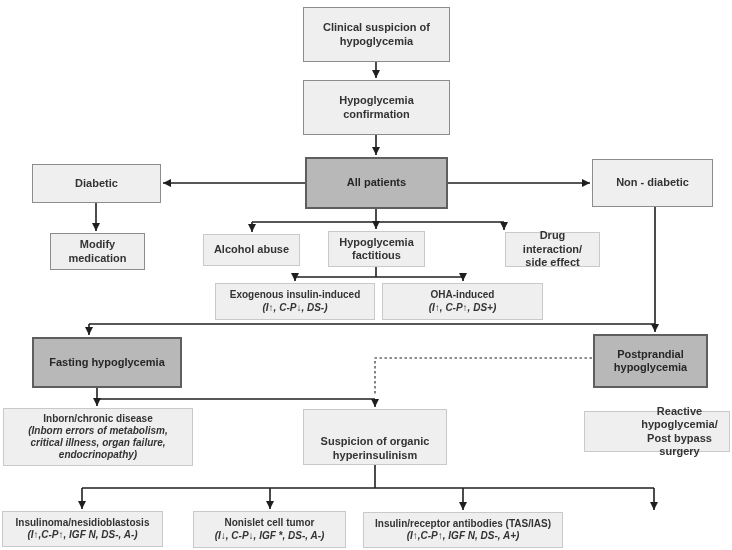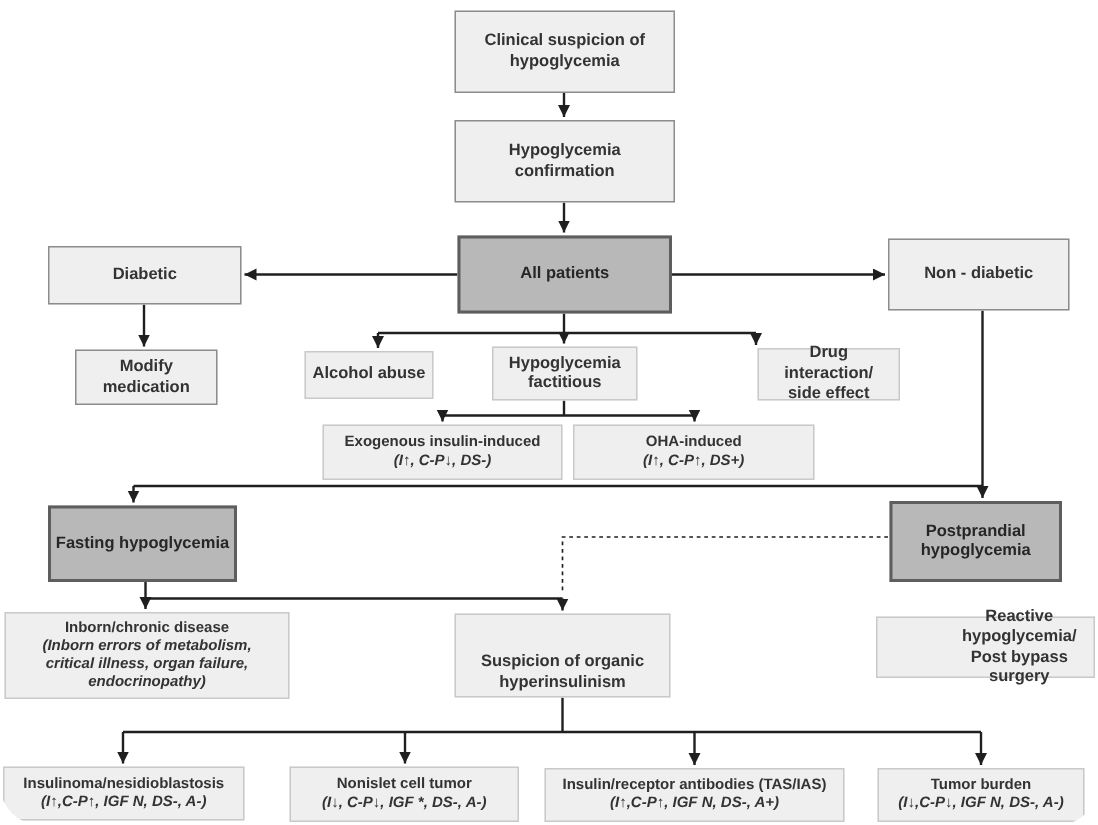--- a/index.html
+++ b/index.html
@@ -2,21 +2,20 @@
 <html style="--box-light: #efefef; --box-dark: #b8b8b8; --border-strong: #8c8c8c; --border-faint: #c9c9c9; --border-dark: #5e5e5e; --line: #1f1f1f; --text: #333333;"><head>
 <meta charset="utf-8">
 <style>
   html,body{margin:0;padding:0;background:#ffffff;}
   #canvas{
     position:relative;
     width:732px;height:550px;
     background:#ffffff;
     font-family:"Liberation Sans", sans-serif;
     overflow:hidden;
-    border-radius:27px;
   }
   #wires{position:absolute;left:0;top:0;width:732px;height:550px;}
   .node{
     position:absolute;
     box-sizing:border-box;
     display:flex;flex-direction:column;
     align-items:center;justify-content:center;
     text-align:center;
     background:var(--box-light,#efefef);
     border:1px solid var(--border-strong,#8c8c8c);
@@ -106,21 +105,21 @@
 
   <div class="node" style="left:592px;top:159px;width:121px;height:48px;">
     <span class="lbl">Non - diabetic</span>
   </div>
 
   <div class="node" style="left:50px;top:233px;width:95px;height:37px;">
     <span class="lbl">Modify
 medication</span>
   </div>
 
-  <div class="node faint" style="left:203px;top:234px;width:86px;height:32px;">
+  <div class="node faint" style="left:203px;top:234px;width:97px;height:32px;">
     <span class="lbl">Alcohol abuse</span>
   </div>
 
   <div class="node faint" style="left:328px;top:231px;width:97px;height:36px;">
     <span class="lbl">Hypoglycemia
 factitious</span>
   </div>
 
   <div class="node faint" style="left:457px;top:232px;width:95px;height:35px;margin-left:48px;">
     <span class="lbl">Drug interaction/
@@ -130,21 +129,21 @@
   <div class="node faint small" style="left:215px;top:283px;width:160px;height:37px;">
     <span class="lbl">Exogenous insulin-induced</span>
     <span class="sub">(I↑, C-P↓, DS-)</span>
   </div>
 
   <div class="node faint small" style="left:382px;top:283px;width:161px;height:37px;">
     <span class="lbl">OHA-induced</span>
     <span class="sub">(I↑, C-P↑, DS+)</span>
   </div>
 
-  <div class="node dark" style="left:32px;top:337px;width:126px;height:51px;justify-content:center;">
+  <div class="node dark" style="left:32px;top:337px;width:150px;height:51px;justify-content:center;">
     <span class="lbl">Fasting hypoglycemia</span>
   </div>
 
   <div class="node dark" style="left:593px;top:334px;width:115px;height:54px;">
     <span class="lbl">Postprandial
 hypoglycemia</span>
   </div>
 
   <div class="node faint small" style="left:3px;top:408px;width:190px;height:58px;">
     <span class="lbl">Inborn/chronic disease</span>
@@ -171,18 +170,14 @@
   <div class="node faint small" style="left:193px;top:511px;width:153px;height:37px;">
     <span class="lbl">Nonislet cell tumor</span>
     <span class="sub">(I↓, C-P↓, IGF *, DS-, A-)</span>
   </div>
 
   <div class="node faint small" style="left:363px;top:512px;width:200px;height:36px;">
     <span class="lbl">Insulin/receptor antibodies (TAS/IAS)</span>
     <span class="sub">(I↑,C-P↑, IGF N, DS-, A+)</span>
   </div>
 
-  <div class="node faint small" style="left:585px;top:512px;width:138px;height:36px;">
-    <span class="lbl">Tumor burden</span>
-    <span class="sub">(I↓,C-P↓, IGF N, DS-, A-)</span>
-  </div>
 
 </div>
 
 </body></html>

